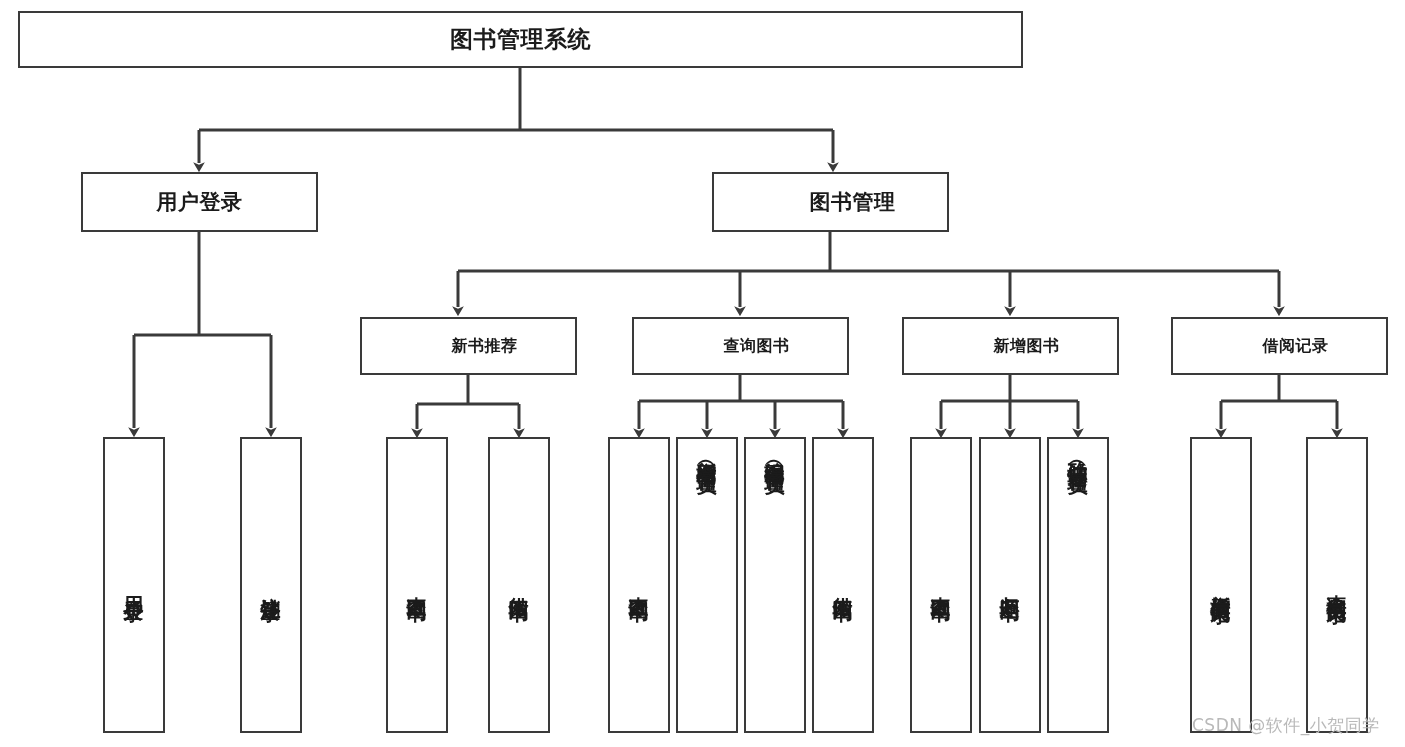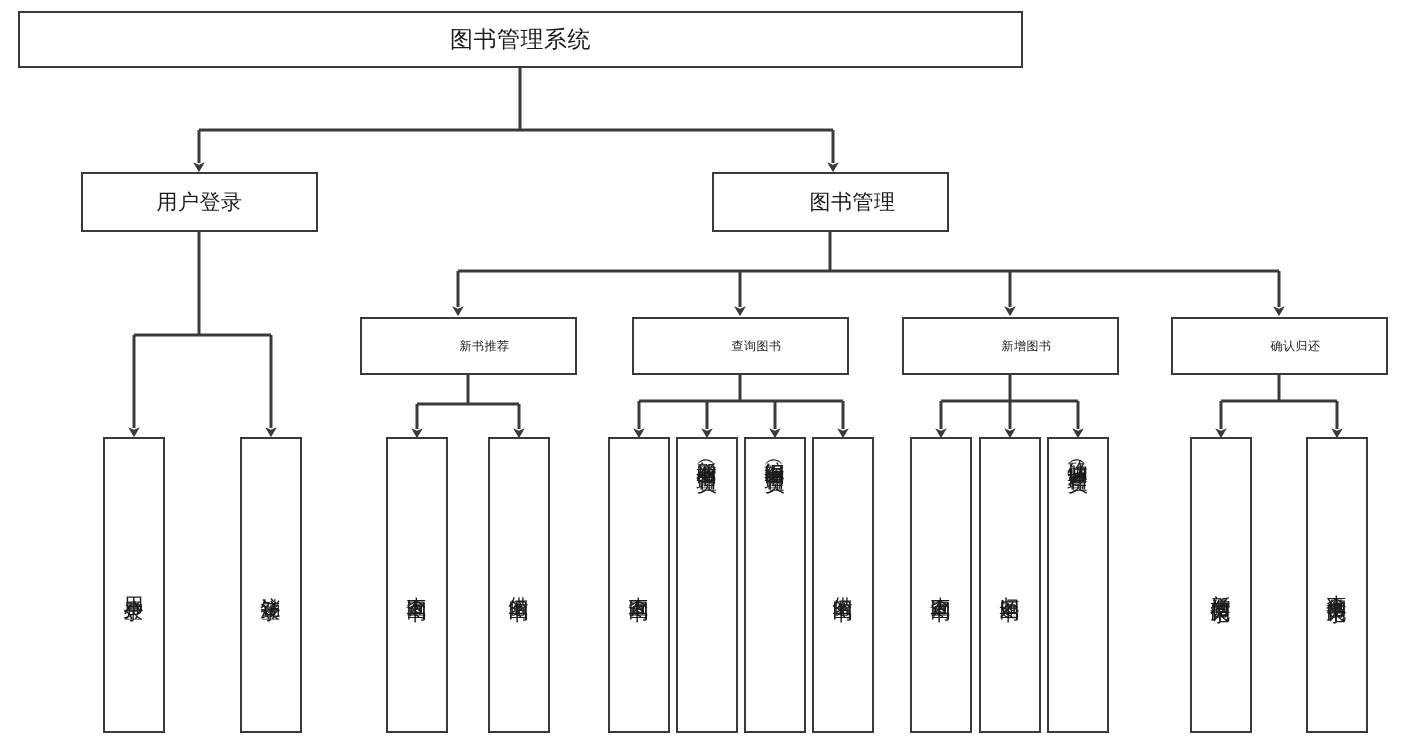--- a/index.html
+++ b/index.html
@@ -27,35 +27,36 @@
   }
   .node {
     position: absolute;
     box-sizing: border-box;
     border: 2px solid #3a3a3a;
     background: #ffffff;
     display: flex;
     align-items: center;
     justify-content: center;
     color: #1b1b1b;
+    font-weight: bold;
   }
   .node-label {
     display: block;
     line-height: 1.18;
     letter-spacing: 0.5px;
     white-space: nowrap;
   }
   
   .node.horiz .node-label {
     writing-mode: horizontal-tb;
     text-align: center;
   }
   .node.lvl0 .node-label { font-size: 23px; }
   .node.lvl1 .node-label { font-size: 21px; }
-  .node.lvl2 .node-label { font-size: 12px; margin-left: 32px; }
+  .node.lvl2 .node-label { font-size: 16px; margin-left: 32px; }
   
   .node.vert {
     align-items: flex-start;
     justify-content: center;
     padding-top: 6px;
   }
   .node.vert.centered {
     align-items: center;
     padding-top: 0;
   }
@@ -146,21 +147,21 @@
   <div class="node horiz lvl2" style="left:360px; top:317px; width:217px; height:58px;">
     <span class="node-label">新书推荐</span>
   </div>
   <div class="node horiz lvl2" style="left:632px; top:317px; width:217px; height:58px;">
     <span class="node-label">查询图书</span>
   </div>
   <div class="node horiz lvl2" style="left:902px; top:317px; width:217px; height:58px;">
     <span class="node-label">新增图书</span>
   </div>
   <div class="node horiz lvl2" style="left:1171px; top:317px; width:217px; height:58px;">
-    <span class="node-label">确认归还</span>
+    <span class="node-label">借阅记录</span>
   </div>
 
   <div class="node vert centered" style="left:103px; top:437px; width:62px; height:296px;">
     <span class="node-label">用户登录</span>
   </div>
   <div class="node vert centered" style="left:240px; top:437px; width:62px; height:296px;">
     <span class="node-label">注销登录</span>
   </div>
 
   <div class="node vert centered" style="left:386px; top:437px; width:62px; height:296px;">
@@ -193,14 +194,15 @@
     <span class="node-label">确认归还（管理员）</span>
   </div>
 
   <div class="node vert centered" style="left:1190px; top:437px; width:62px; height:296px;">
     <span class="node-label">新增借阅记录</span>
   </div>
   <div class="node vert centered" style="left:1306px; top:437px; width:62px; height:296px;">
     <span class="node-label">查询借阅记录</span>
   </div>
 
+  <div id="watermark">CSDN @软件_小贺同学</div>
 
 </div>
 
 </body></html>

